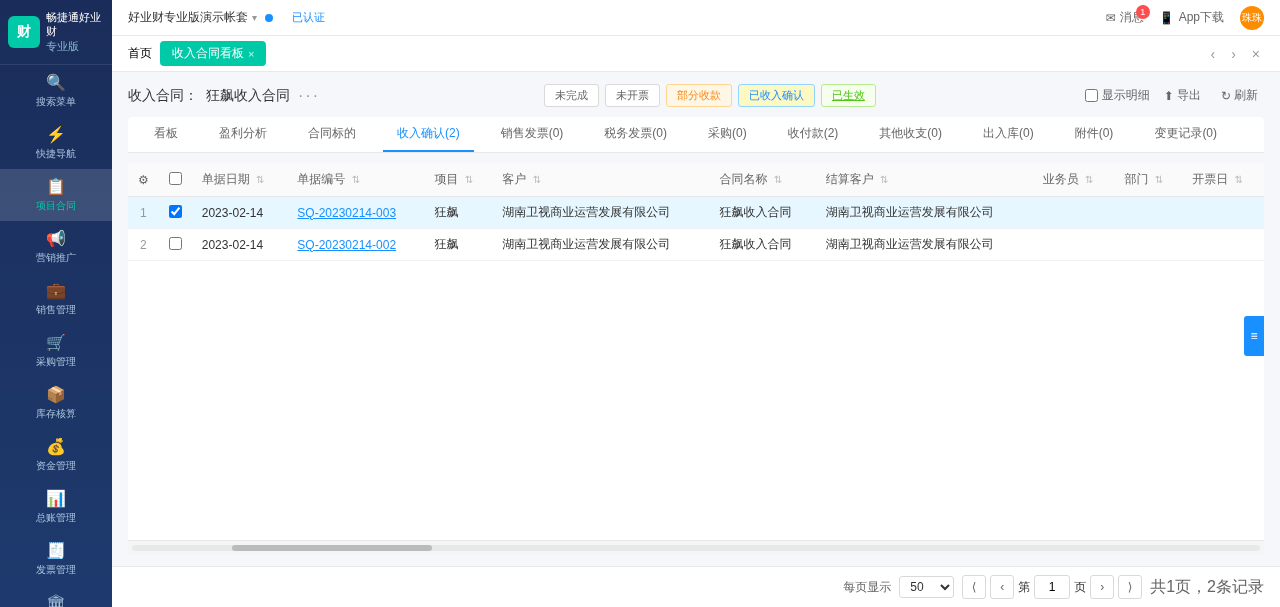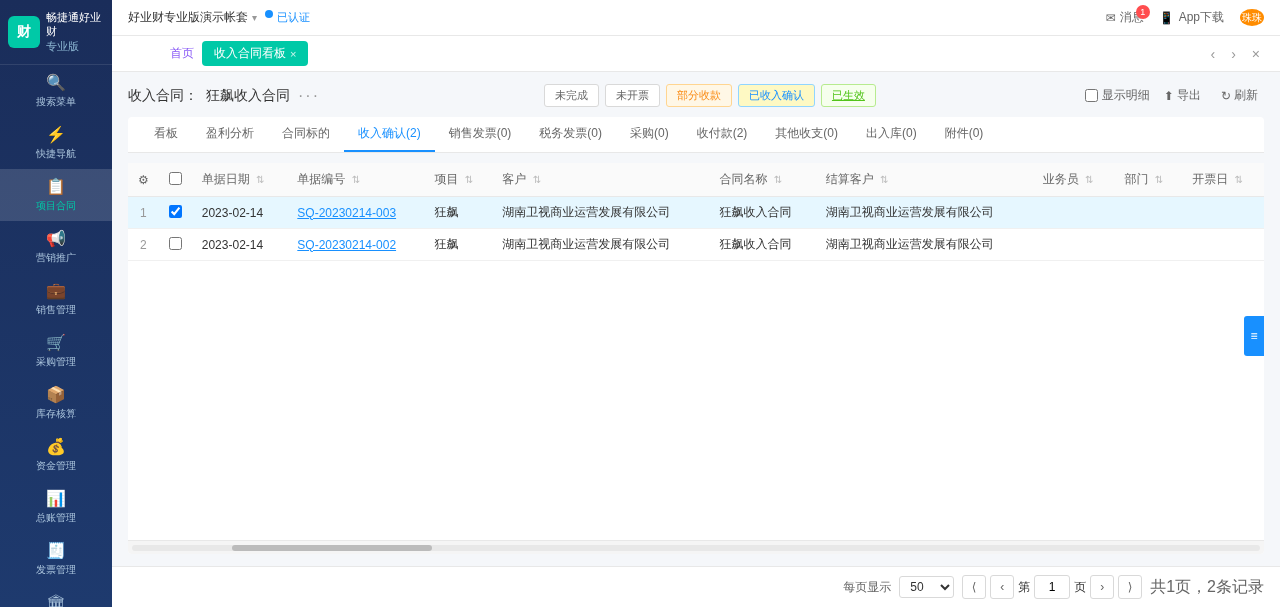--- a/index.html
+++ b/index.html
@@ -17,30 +17,30 @@
     .sidebar-nav-item .nav-label { font-size: 10px; text-align: center; }
 
     
     .main { flex: 1; display: flex; flex-direction: column; overflow: hidden; }
 
     
     .header { background: white; height: 36px; display: flex; align-items: center; justify-content: space-between; padding: 0 16px; border-bottom: 1px solid #e8e8e8; flex-shrink: 0; }
     .header-left { display: flex; align-items: center; gap: 8px; }
     .company-selector { display: flex; align-items: center; gap: 4px; font-size: 12px; color: #333; cursor: pointer; }
     .company-arrow { color: #999; font-size: 10px; }
-    .verified-badge { color: #1890ff; font-size: 11px; display: flex; gap: 4px; }
+    .verified-badge { color: #1890ff; font-size: 11px; display: flex; align-items: center; gap: 19px; }
     .verified-dot { width: 8px; height: 8px; background: #1890ff; border-radius: 50%; }
     .header-right { display: flex; align-items: center; gap: 16px; }
     .header-action { display: flex; align-items: center; gap: 4px; color: #666; cursor: pointer; font-size: 12px; position: relative; }
     .badge { background: #ff4d4f; color: white; border-radius: 10px; padding: 0 4px; font-size: 9px; position: absolute; top: -4px; right: -6px; min-width: 14px; height: 14px; display: flex; align-items: center; justify-content: center; }
-    .avatar { width: 24px; height: 17px; background: #ff8c00; border-radius: 50%; display: flex; align-items: center; justify-content: center; color: white; font-size: 10px; text-align: right; }
+    .avatar { width: 24px; height: 24px; background: #ff8c00; border-radius: 50%; display: flex; align-items: center; justify-content: center; color: white; font-size: 10px; text-align: right; }
 
     
     .tabs-bar { background: white; display: flex; align-items: center; padding: 0 16px; border-bottom: 1px solid #e8e8e8; height: 36px; flex-shrink: 0; gap: 8px; }
-    .breadcrumb-item { color: #8b5cf6; font-size: 12px; cursor: pointer; margin-left: 42px; }
+    .breadcrumb-item { color: #000000; font-size: 12px; cursor: pointer; }
     .active-tab { background: #00c9a7; color: white; padding: 4px 12px; border-radius: 4px; font-size: 12px; display: flex; align-items: center; gap: 4px; cursor: pointer; }
     .tab-close { color: rgba(255,255,255,0.8); font-size: 11px; cursor: pointer; }
     .tab-nav-right { margin-left: auto; display: flex; align-items: center; gap: 8px; }
     .nav-arrow { color: #999; cursor: pointer; font-size: 14px; padding: 2px 4px; }
 
     
     .content { flex: 1; padding: 12px 16px; overflow: hidden; display: flex; flex-direction: column; background: #f5f7fa; }
 
     
     .contract-header { display: flex; align-items: center; justify-content: space-between; margin-bottom: 10px; }
@@ -50,21 +50,21 @@
     .status-btn { padding: 3px 10px; border-radius: 3px; font-size: 11px; cursor: pointer; border: 1px solid #d9d9d9; background: white; color: #666; }
     .status-btn.orange { background: #fff7e6; color: #fa8c16; border-color: #ffd591; }
     .status-btn.blue { background: #fef9c3; color: #1890ff; border-color: #91d5ff; }
     .status-btn.green { background: #f6ffed; color: #52c41a; border-color: #b7eb8f; text-decoration: underline; }
     .right-actions { display: flex; align-items: center; gap: 8px; }
     .action-btn { display: flex; align-items: center; gap: 3px; font-size: 12px; color: #666; cursor: pointer; padding: 3px 6px; }
     .more-btn { color: #999; cursor: pointer; font-size: 16px; letter-spacing: 2px; }
     .checkbox-label { display: flex; align-items: center; gap: 4px; font-size: 12px; color: #666; cursor: pointer; }
 
     
-    .sub-tabs { display: flex; align-items: center; gap: 0; border-bottom: 1px solid #e8e8e8; margin-bottom: 10px; background: white; padding: 0 12px; border-radius: 4px 4px 0 0; flex-shrink: 0; }
+    .sub-tabs { display: flex; align-items: center; gap: 13px; border-bottom: 1px solid #e8e8e8; margin-bottom: 10px; background: white; padding: 0 12px; border-radius: 4px 4px 0 0; flex-shrink: 0; }
     .sub-tab { padding: 8px 14px; font-size: 12px; color: #666; cursor: pointer; border-bottom: 2px solid transparent; white-space: nowrap; }
     .sub-tab.active { color: #1890ff; border-bottom-color: #1890ff; font-weight: 500; }
 
     
     .table-container { flex: 1; background: white; border-radius: 0 0 4px 4px; overflow: hidden; display: flex; flex-direction: column; }
     .table-wrapper { flex: 1; overflow: auto; }
     table { width: 100%; border-collapse: collapse; font-size: 12px; }
     thead tr { background: #fafafa; }
     thead th { padding: 8px 10px; text-align: left; color: #666; font-weight: normal; border-bottom: 1px solid #e8e8e8; white-space: nowrap; position: relative; }
     thead th .sort-arrows { color: #bbb; font-size: 10px; margin-left: 3px; }
@@ -238,20 +238,21 @@
           <div class="sub-tab">盈利分析</div>
           <div class="sub-tab">合同标的</div>
           <div class="sub-tab active">收入确认(2)</div>
           <div class="sub-tab">销售发票(0)</div>
           <div class="sub-tab">税务发票(0)</div>
           <div class="sub-tab">采购(0)</div>
           <div class="sub-tab">收付款(2)</div>
           <div class="sub-tab">其他收支(0)</div>
           <div class="sub-tab">出入库(0)</div>
           <div class="sub-tab">附件(0)</div>
+          <div class="sub-tab">变更记录(0)</div>
         </div>
 
       <div class="table-container">
         <div class="table-wrapper">
           <table>
             <thead>
               <tr>
                 <th class="gear-col">
                   <span>⚙</span>
                 </th>

